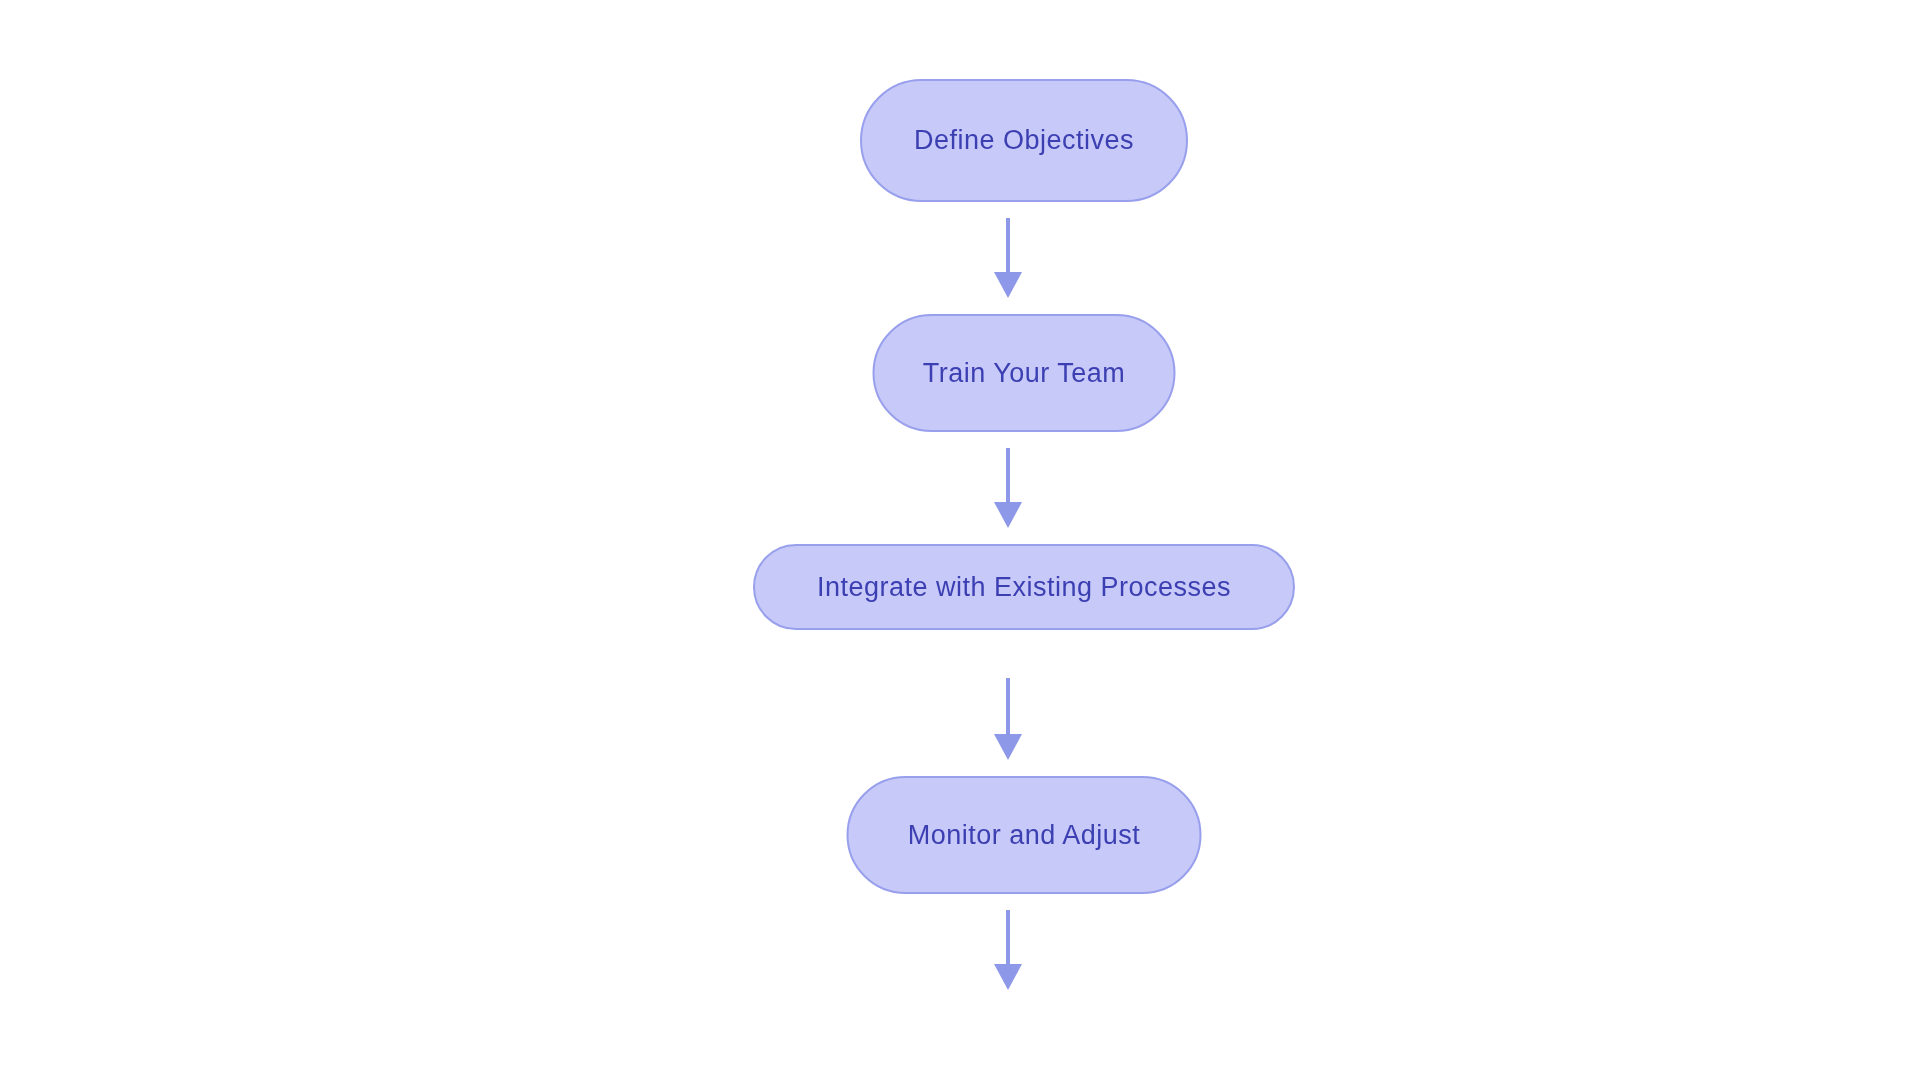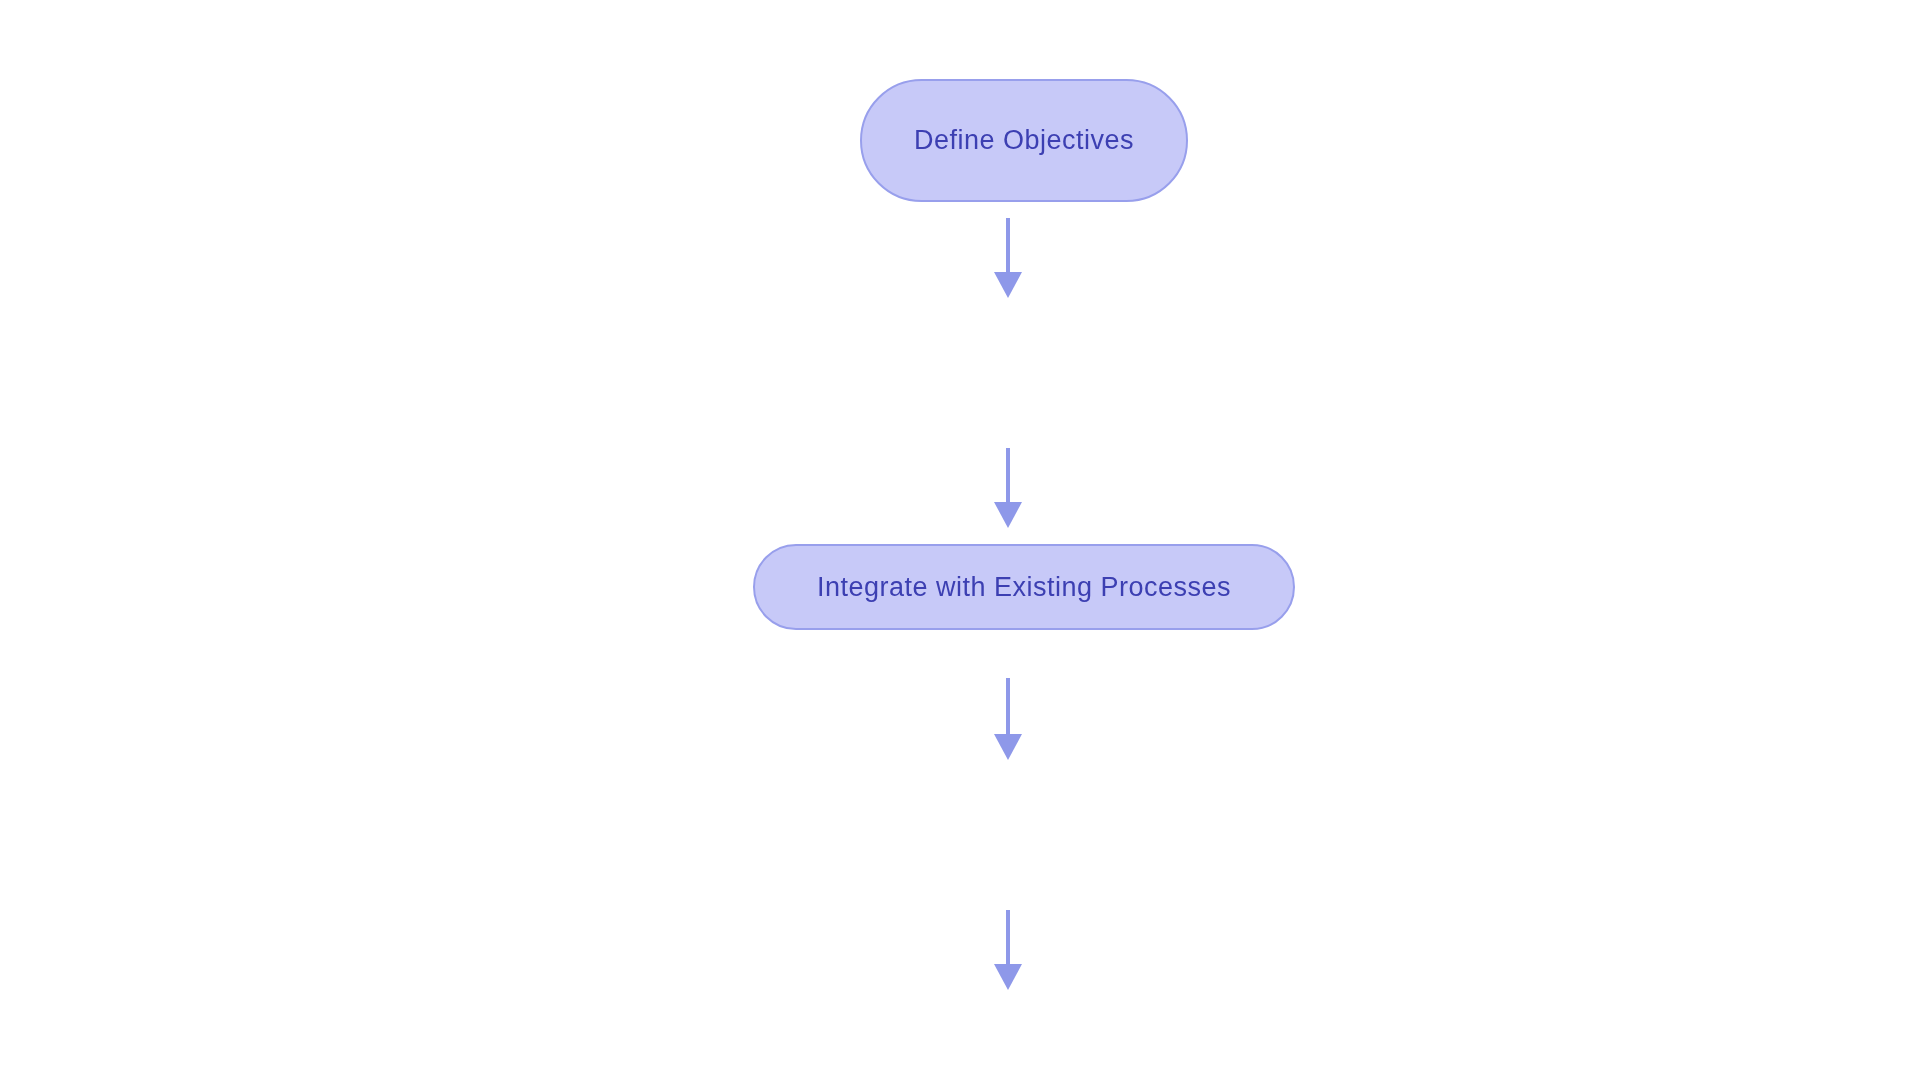--- a/index.html
+++ b/index.html
@@ -80,35 +80,41 @@
 
   <div class="node n1">
     <span class="node-label">Define Objectives</span>
   </div>
 
   <div class="arrow a1">
     <div class="arrow-line"></div>
     <div class="arrow-head"></div>
   </div>
 
+  <div class="node n2">
+    <span class="node-label">Train Your Team</span>
+  </div>
 
   <div class="arrow a2">
     <div class="arrow-line"></div>
     <div class="arrow-head"></div>
   </div>
 
   <div class="node n3">
     <span class="node-label">Integrate with Existing Processes</span>
   </div>
 
   <div class="arrow a3">
     <div class="arrow-line"></div>
     <div class="arrow-head"></div>
   </div>
 
+  <div class="node n4">
+    <span class="node-label">Monitor and Adjust</span>
+  </div>
 
   <div class="arrow a4">
     <div class="arrow-line"></div>
     <div class="arrow-head"></div>
   </div>
 
 
 </div>
 
 </body></html>

